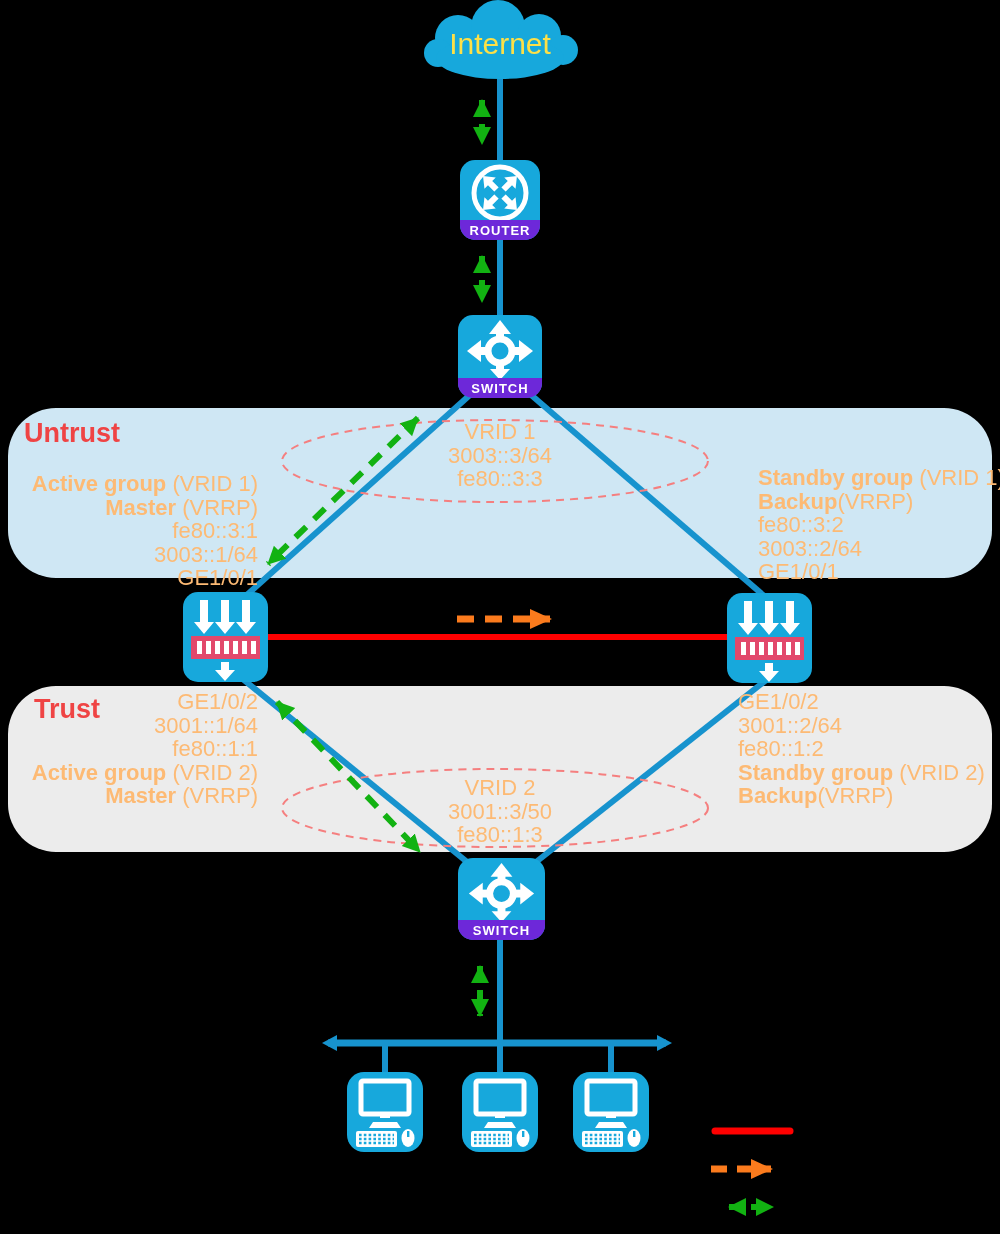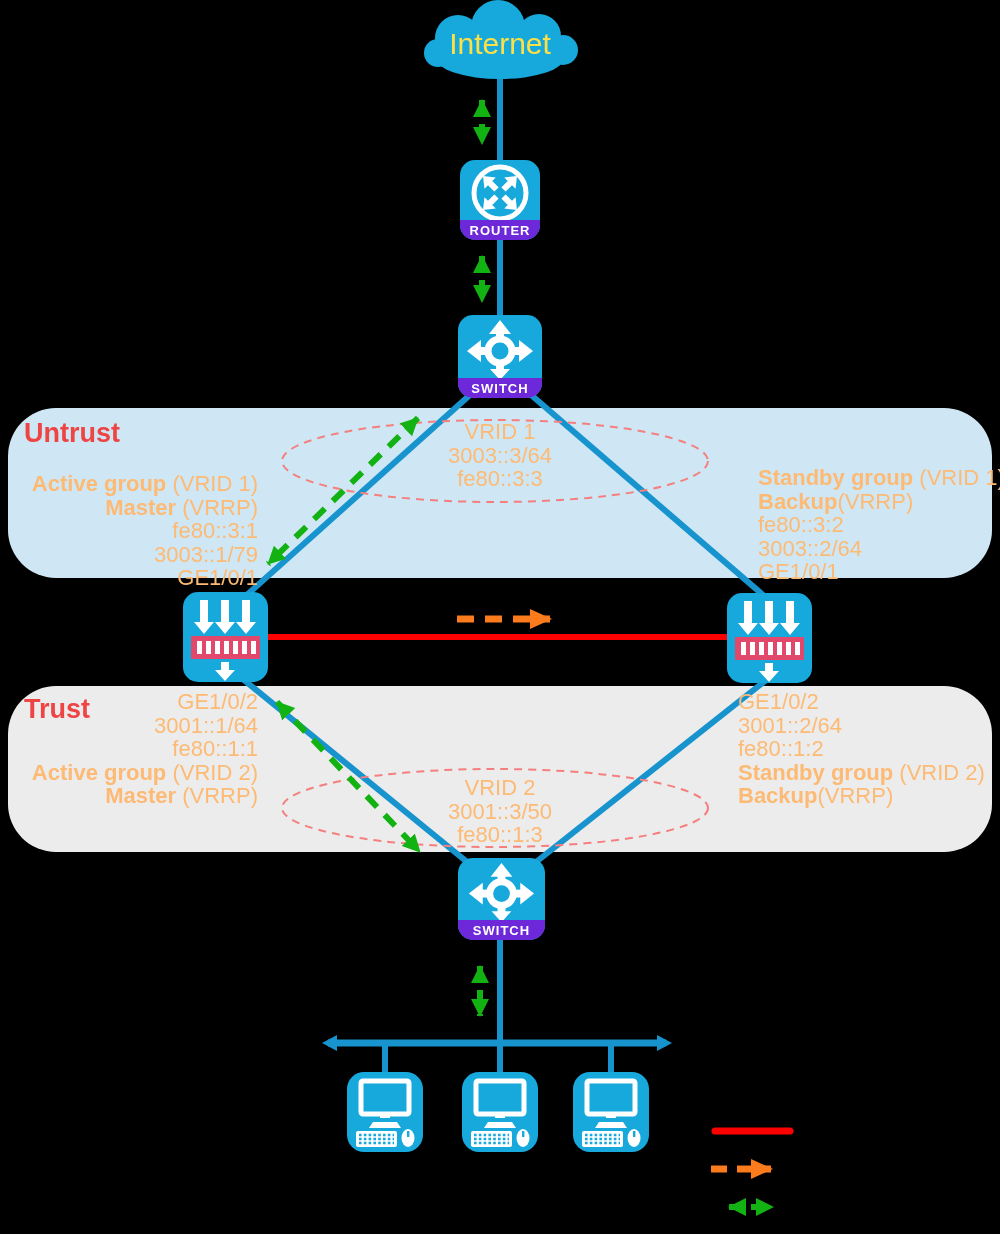--- a/index.html
+++ b/index.html
@@ -3,21 +3,21 @@
 <meta charset="utf-8">
 <style>
   html,body{margin:0;padding:0;background:#000;}
   #stage{position:relative;width:1000px;height:1234px;background:#000;overflow:hidden;
          font-family:"Liberation Sans", sans-serif;color:#1a1a1a;}
   .zone{position:absolute;border-radius:48px;}
   #zone-untrust{left:8px;top:408px;width:984px;height:170px;background:#cfe7f4;}
   #zone-trust{left:8px;top:686px;width:984px;height:166px;background:#ececec;}
   .zone-label{position:absolute;font-size:27px;font-weight:bold;color:#ef4444;}
   #untrust-label{left:24px;top:418px;}
-  #trust-label{left:24px;top:694px;}
+  #trust-label{left:34px;top:694px;}
   svg.layer{position:absolute;left:0;top:0;}
   .tb{position:absolute;font-size:22px;line-height:23.5px;color:#fdba74;white-space:nowrap;}
   .tb .b{font-weight:bold;}
   .tb.right-align{text-align:right;}
   .tb.center-align{text-align:center;}
   #untrust-left-text{left:0px;top:460px;width:258px;margin-top:12px;}
   #untrust-right-text{left:738px;top:466px;margin-left:20px;}
   #untrust-center-text{left:380px;top:420px;width:240px;}
   #trust-left-text{left:0px;top:690px;width:258px;}
   #trust-right-text{left:738px;top:690px;}
@@ -238,21 +238,21 @@
     </svg>
   </div>
 
   <div class="zone-label" id="untrust-label">Untrust</div>
   <div class="zone-label" id="trust-label">Trust</div>
 
   <div class="tb right-align" id="untrust-left-text">
     <div><span class="b">Active group</span><span> (VRID 1)</span></div>
     <div><span class="b">Master</span><span> (VRRP)</span></div>
     <div>fe80::3:1</div>
-    <div>3003::1/79</div>
+    <div>3003::1/64</div>
     <div>GE1/0/1</div>
   </div>
   <div class="tb center-align" id="untrust-center-text">
     <div>VRID 1</div>
     <div>3003::3/64</div>
     <div>fe80::3:3</div>
   </div>
   <div class="tb" id="untrust-right-text">
     <div><span class="b">Standby group</span><span> (VRID 1)</span></div>
     <div><span class="b">Backup</span><span>(VRRP)</span></div>

